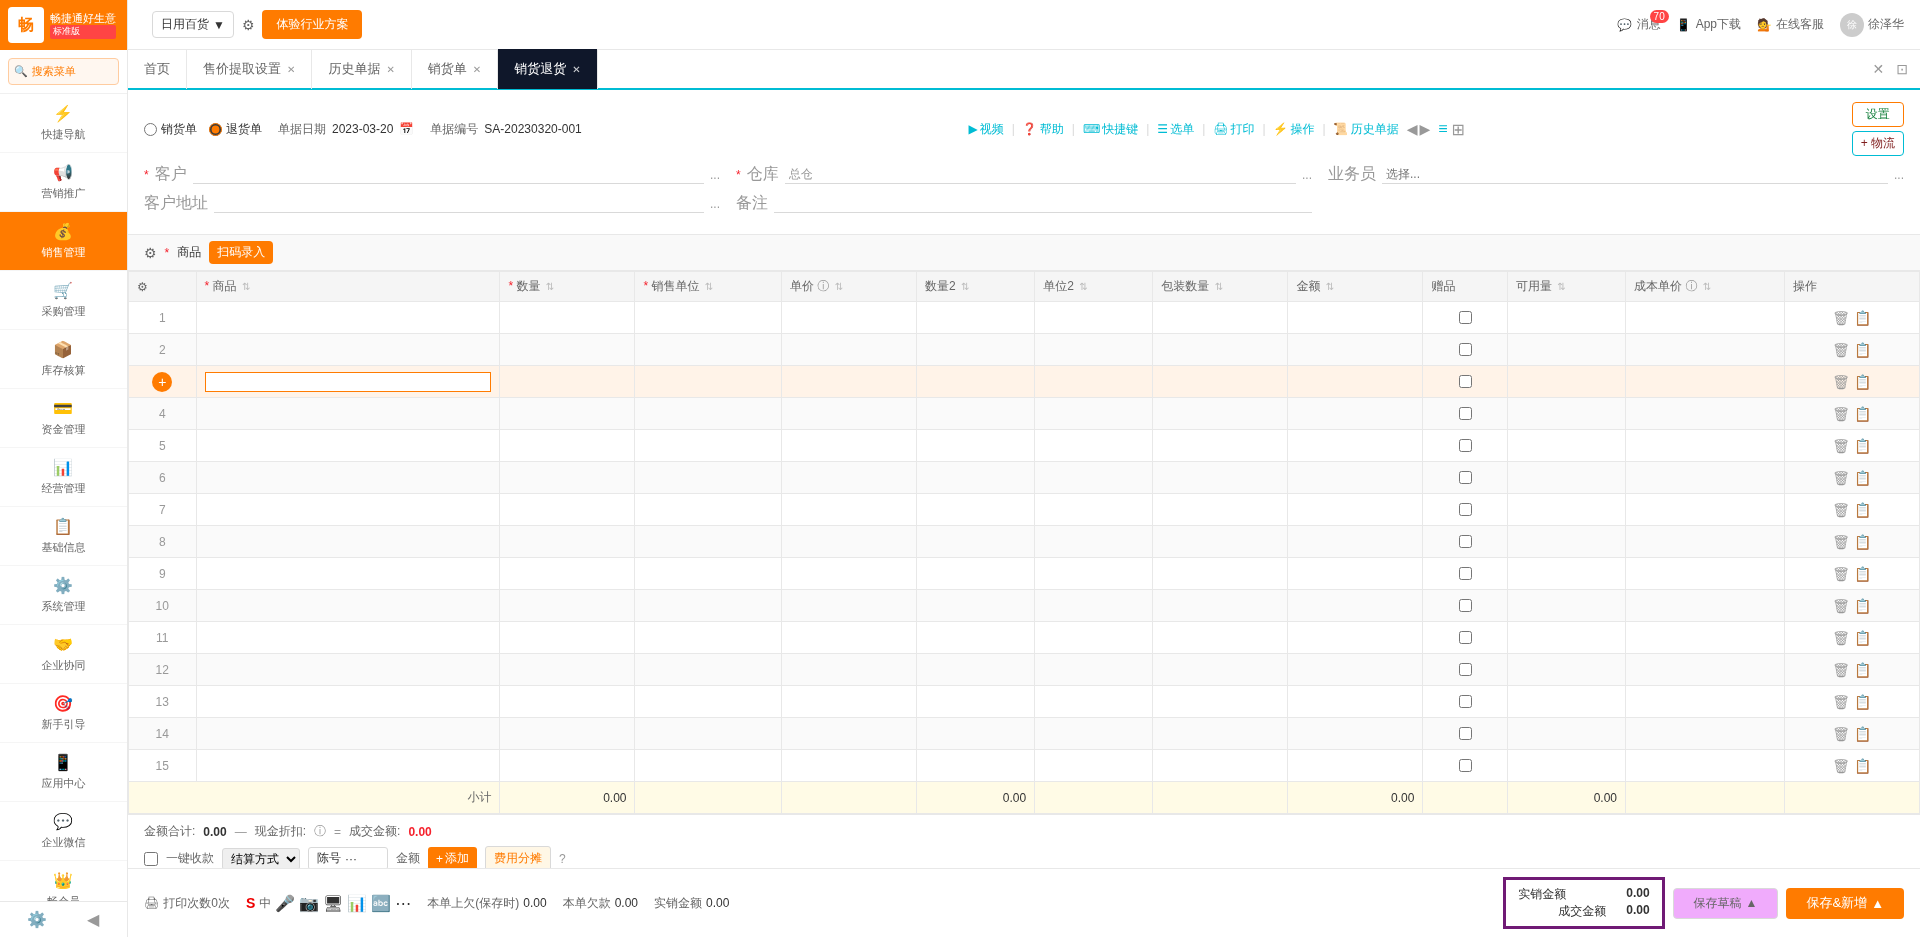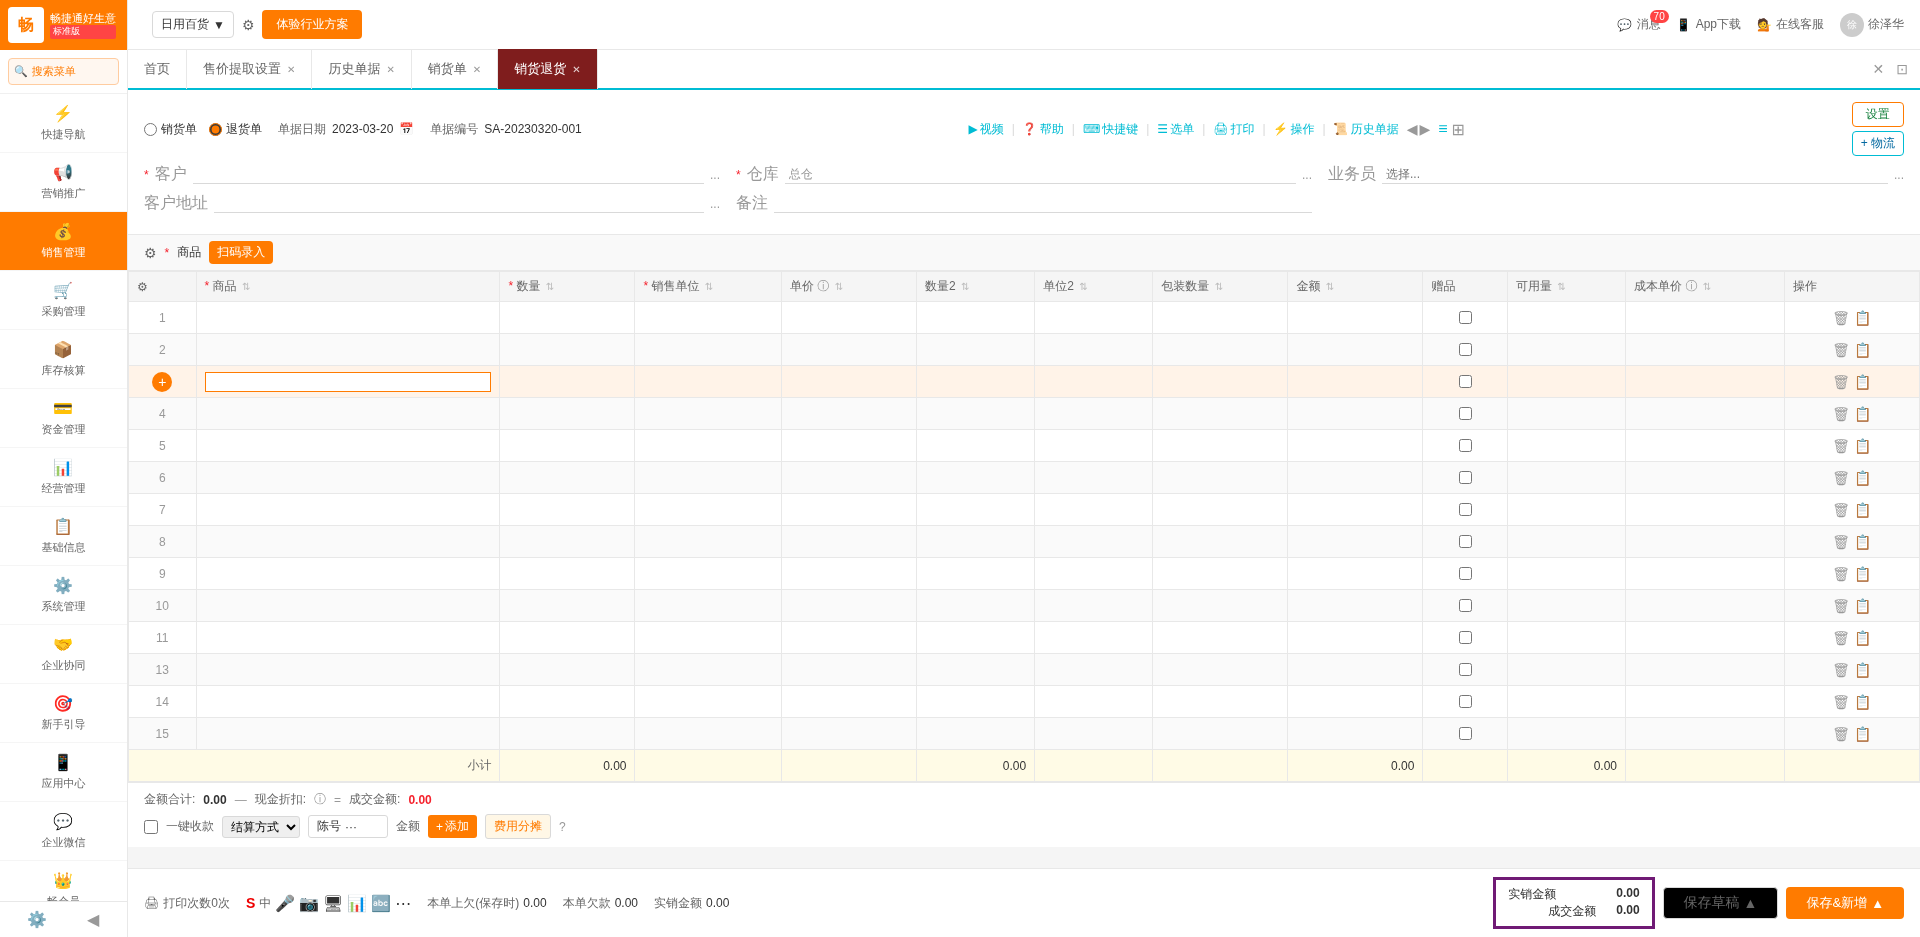--- a/index.html
+++ b/index.html
@@ -31,21 +31,21 @@
     .topbar-experience { background: #ff7b00; color: #fff; border: none; border-radius: 4px; padding: 6px 14px; font-size: 12px; cursor: pointer; }
     .topbar-right { margin-left: auto; display: flex; align-items: center; gap: 16px; font-size: 12px; color: #666; }
     .topbar-msg { display: flex; align-items: center; gap: 4px; cursor: pointer; position: relative; }
     .badge { background: #ff4444; color: #fff; border-radius: 10px; padding: 1px 4px; font-size: 10px; position: absolute; top: -6px; right: -8px; }
     .topbar-user { display: flex; align-items: center; gap: 4px; cursor: pointer; }
     .avatar { width: 24px; height: 24px; border-radius: 50%; background: #ccc; display: flex; align-items: center; justify-content: center; font-size: 10px; color: #fff; }
 
     
     .tabbar { height: 40px; background: #fff; border-bottom: 2px solid #00bcd4; display: flex; align-items: center; padding: 0 0; flex-shrink: 0; }
     .tab { padding: 0 16px; height: 40px; display: flex; align-items: center; gap: 6px; cursor: pointer; font-size: 13px; color: #666; border-right: 1px solid #e8e8e8; }
-    .tab.active { background: #7f1d1d; color: #fff; }
+    .tab.active { background: #0f172a; color: #fff; }
     .tab-close { font-size: 10px; color: #999; cursor: pointer; }
     .tab.active .tab-close { color: rgba(255,255,255,0.8); }
     .tabbar-actions { margin-left: auto; padding-right: 8px; display: flex; gap: 4px; }
     .tabbar-action-btn { font-size: 14px; color: #999; cursor: pointer; padding: 2px 4px; }
 
     
     .content { flex: 1; overflow-y: auto; background: #f5f5f5; padding: 0; }
     .form-container { background: #fff; margin: 0; padding: 12px 16px; border-bottom: 1px solid #e8e8e8; }
 
     
@@ -53,21 +53,21 @@
     .radio-group { display: flex; align-items: center; gap: 12px; }
     .radio-item { display: flex; align-items: center; gap: 4px; cursor: pointer; }
     .radio-item input[type="radio"] { accent-color: #ff7b00; }
     .form-field { display: flex; align-items: center; gap: 6px; }
     .form-label { color: #666; white-space: nowrap; }
     .form-value { color: #333; }
     .header-actions { margin-left: auto; display: flex; align-items: center; gap: 8px; font-size: 12px; color: #00bcd4; }
     .header-action { display: flex; align-items: center; gap: 2px; cursor: pointer; }
     .header-action-divider { color: #d9d9d9; }
     .btn-setting { border: 1px solid #ff7b00; color: #15803d; background: #fff; border-radius: 4px; padding: 3px 8px; font-size: 12px; cursor: pointer; }
-    .btn-logistics { border: 1px solid #00bcd4; color: #0369a1; background: #fff; border-radius: 4px; padding: 3px 8px; font-size: 12px; cursor: pointer; }
+    .btn-logistics { border: 1px solid #00bcd4; color: #7f1d1d; background: #fff; border-radius: 4px; padding: 3px 8px; font-size: 12px; cursor: pointer; }
 
     
     .form-fields { display: grid; grid-template-columns: 1fr 1fr 1fr; gap: 8px 16px; margin-bottom: 8px; }
     .form-field-item { display: flex; align-items: center; gap: 6px; }
     .field-label { color: #999; white-space: nowrap; font-size: 16px; }
     .field-required { color: #f5222d; }
     .field-input { flex: 1; border: none; border-bottom: 1px solid #d9d9d9; padding: 2px 4px; font-size: 12px; outline: none; min-width: 0; color: #999; }
     .field-dots { color: #999; font-size: 12px; }
 
     
@@ -109,21 +109,21 @@
     .payment-select { border: 1px solid #d9d9d9; border-radius: 3px; padding: 2px 4px; font-size: 12px; }
     .payment-account { display: flex; align-items: center; gap: 4px; border: 1px solid #d9d9d9; border-radius: 3px; padding: 2px 8px; min-width: 80px; }
     .payment-add { background: #ff7b00; color: #fff; border: none; border-radius: 3px; padding: 3px 8px; font-size: 12px; cursor: pointer; display: flex; align-items: center; gap: 2px; }
     .expense-btn { border: 1px solid #d9d9d9; background: #fff7e6; color: #ff7b00; border-radius: 3px; padding: 3px 8px; font-size: 12px; cursor: pointer; }
 
     
     .footer { background: #fff; border-top: 1px solid #e8e8e8; padding: 8px 16px; display: flex; align-items: center; gap: 16px; font-size: 12px; flex-shrink: 0; }
     .footer-stat { display: flex; align-items: center; gap: 4px; color: #666; }
     .footer-value { color: #333; }
     .footer-actions { margin-left: auto; display: flex; gap: 8px; }
-    .btn-save-draft { border: 1px solid #d9d9d9; background: #000000; color: #666; border-radius: 4px; padding: 6px 20px; font-size: 14px; cursor: pointer; display: flex; align-items: center; gap: 4px; }
+    .btn-save-draft { border: 1px solid #d9d9d9; background: #f0abfc; color: #666; border-radius: 4px; padding: 6px 20px; font-size: 12px; cursor: pointer; display: flex; align-items: center; gap: 4px; }
     .btn-save-new { background: #ff7b00; color: #fff; border: none; border-radius: 4px; padding: 6px 20px; font-size: 13px; cursor: pointer; display: flex; align-items: center; gap: 4px; }
 
     
     ::-webkit-scrollbar { width: 6px; height: 6px; }
     ::-webkit-scrollbar-track { background: #f1f1f1; }
     ::-webkit-scrollbar-thumb { background: #ccc; border-radius: 3px; }
 
     .col-no { width: 40px; }
     .col-goods { width: 180px; }
     .col-qty { width: 80px; }
@@ -692,20 +692,44 @@
         <td></td>
         <td>
           <div class="action-icons">
             <span class="action-icon">🗑</span>
             <span class="action-icon">📋</span>
           </div>
         </td>
       </tr>
             <tr>
         <td class="row-num">11</td>
+        <td></td>
+        <td></td>
+        <td></td>
+        <td></td>
+        <td></td>
+        <td></td>
+        <td></td>
+        <td></td>
+        <td>
+                <div class="checkbox-cell">
+                  <input type="checkbox" style="">
+                </div>
+              </td>
+        <td></td>
+        <td></td>
+        <td>
+          <div class="action-icons">
+            <span class="action-icon">🗑</span>
+            <span class="action-icon">📋</span>
+          </div>
+        </td>
+      </tr>
+            <tr>
+        <td class="row-num">12</td>
         <td></td>
         <td></td>
         <td></td>
         <td></td>
         <td></td>
         <td></td>
         <td></td>
         <td></td>
         <td>
                 <div class="checkbox-cell">

